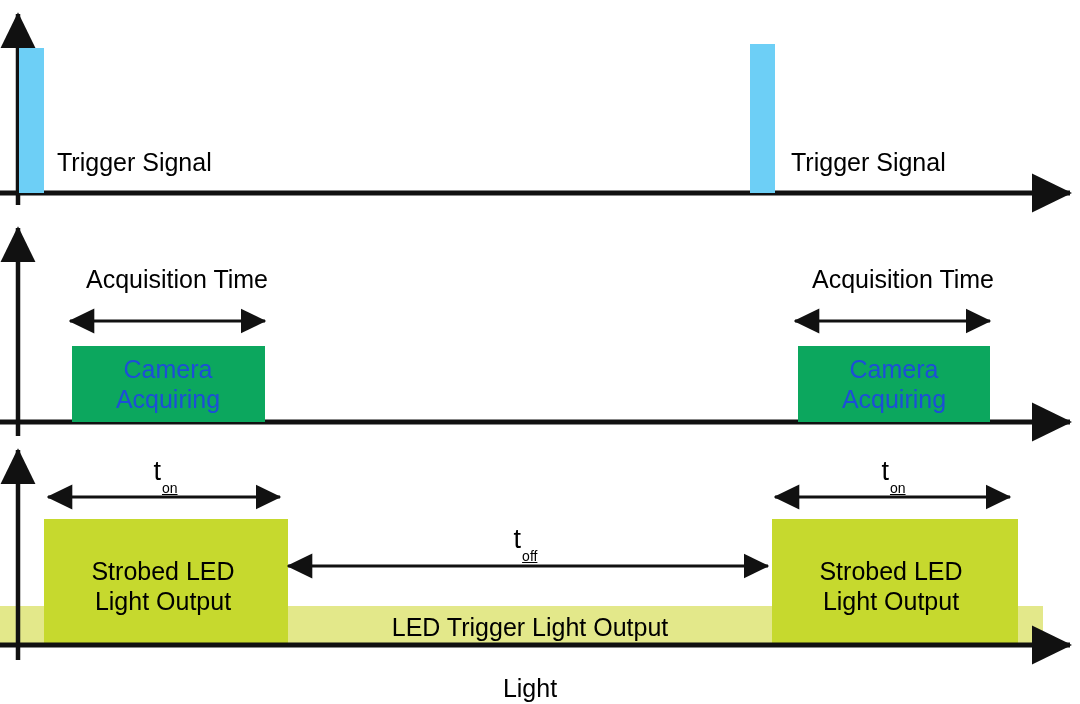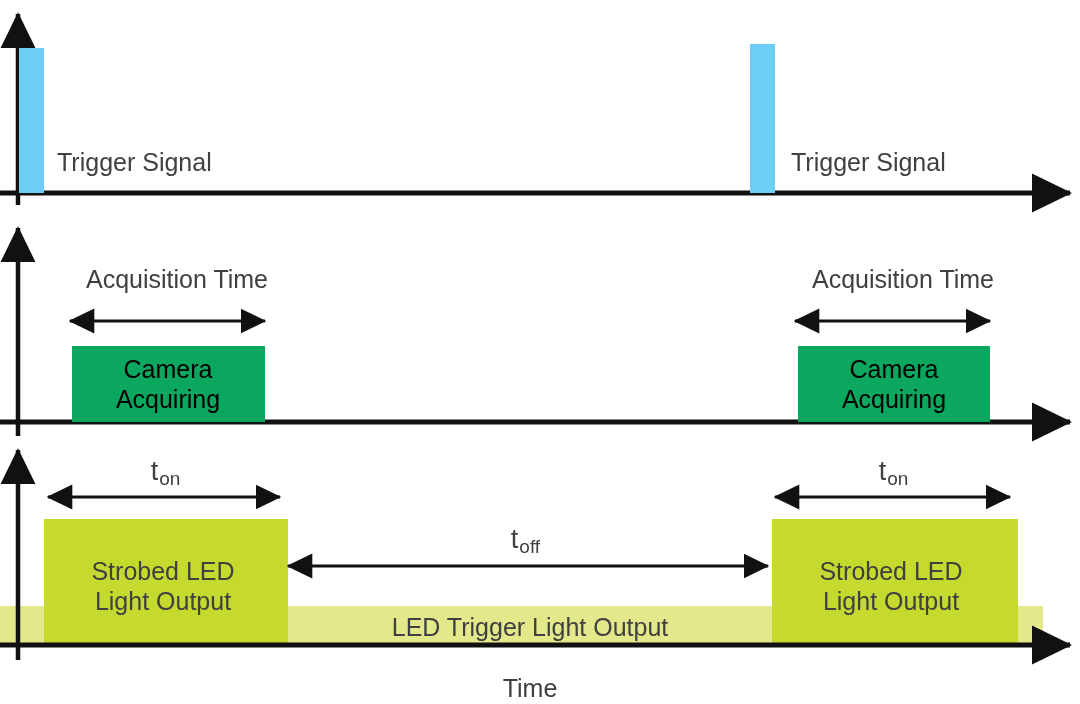--- a/index.html
+++ b/index.html
@@ -1,22 +1,22 @@
 <!DOCTYPE html>
 <html><head>
 <meta charset="utf-8">
 <style>
   html,body{margin:0;padding:0;background:#ffffff;}
   body{width:1080px;height:704px;position:relative;overflow:hidden;
        font-family:"Liberation Sans","DejaVu Sans",sans-serif;color:#1a1a1a;}
   #diagram{position:absolute;left:0;top:0;width:1080px;height:704px;}
   .lbl{position:absolute;white-space:nowrap;}
-  .lbl-dark{color:#404040;}
-  .lbl-white{color:#000000;}
-  .t-sub{font-size:19px;vertical-align:baseline;position:relative;top:5px;left:1px;}
+  .lbl-dark{color:#000000;}
+  .lbl-white{color:#1d4ed8;}
+  .t-sub{font-size:14px;vertical-align:baseline;position:relative;top:13px;left:1px;text-decoration:underline;}
   .center{transform:translateX(-50%);text-align:right;}
 </style>
 </head>
 <body>
 
 <svg id="diagram" viewBox="0 0 1080 704">
   <defs>
     <marker id="arrowEnd" markerWidth="9" markerHeight="9" refX="7.6" refY="4.5" orient="auto" markerUnits="strokeWidth">
       <path d="M0,0.6 L8,4.5 L0,8.4 z" fill="#111111"></path>
     </marker>
@@ -82,13 +82,13 @@
 </div>
 
 <div class="lbl lbl-dark center" style="left:163px;top:557px;font-size:25px;">Strobed LED</div>
 <div class="lbl lbl-dark center" style="left:163px;top:587px;font-size:25px;">Light Output</div>
 
 <div class="lbl lbl-dark center" style="left:891px;top:557px;font-size:25px;">Strobed LED</div>
 <div class="lbl lbl-dark center" style="left:891px;top:587px;font-size:25px;">Light Output</div>
 
 <div class="lbl lbl-dark center" style="left:530px;top:613px;font-size:25px;">LED Trigger Light Output</div>
 
-<div class="lbl lbl-dark center" style="left:530px;top:674px;font-size:25px;">Time</div>
+<div class="lbl lbl-dark center" style="left:530px;top:674px;font-size:25px;">Light</div>
 
 </body></html>

